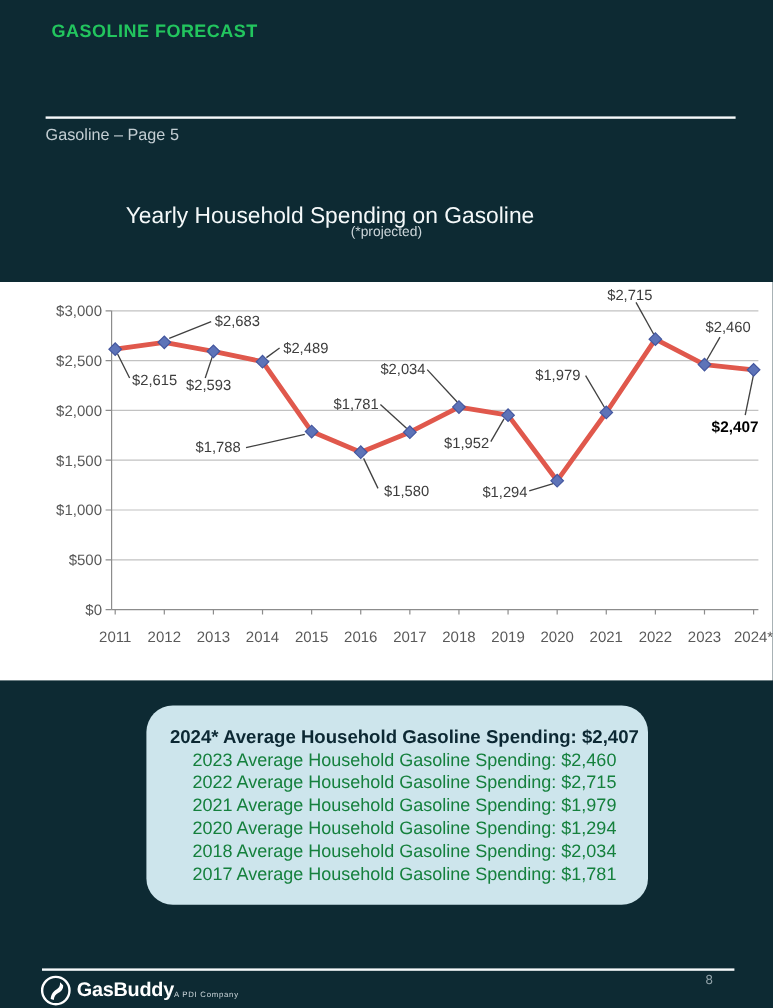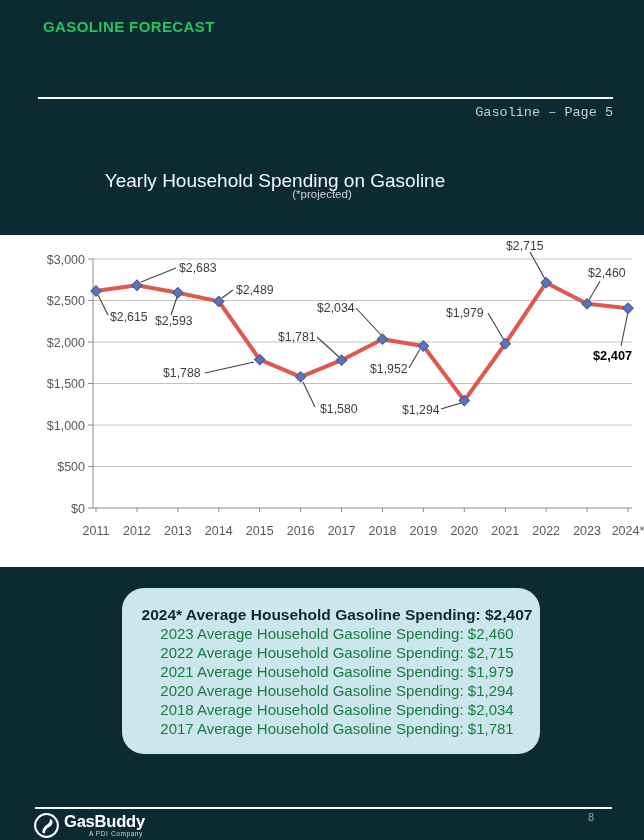--- a/index.html
+++ b/index.html
@@ -23,21 +23,21 @@
   .page-title{
     position:absolute;left:42px;top:52px;margin:0;
     color:#eef4f5;font-size:28px;font-weight:400;letter-spacing:.2px;
   }
   .header-rule{
     position:absolute;left:38px;top:97px;width:575px;height:2px;
     background:#f5f9fa;
   }
   .page-note{
     position:absolute;top:105px;left:38px;width:575px;
-    text-align:right;color:#c3ced3;font-size:13.5px;font-family:Liberation Mono, monospace;
+    color:#c3ced3;font-size:13.5px;
   }
   
   .chart-title{
     position:absolute;left:0;top:170px;width:550px;text-align:center;
     color:#f4f8f9;font-size:19px;font-weight:400;
   }
   .chart-subtitle{
     position:absolute;left:0;top:188px;width:644px;text-align:center;
     color:#ccd6da;font-size:11.5px;
   }
@@ -59,21 +59,21 @@
   .summary-card .line.bold{
     font-weight:700;color:#0c2833;font-size:15.5px;
   }
   
   .footer-rule{
     position:absolute;left:35px;top:807px;width:577px;height:2px;background:#f5f9fa;
   }
   .brand{
     position:absolute;left:33px;top:812px;display:flex;align-items:center;gap:4px;
   }
-  .brand-text{display:flex;flex-direction:column;align-items:center;}
+  .brand-text{display:flex;flex-direction:row;align-items:center;}
   .brand-name{color:#ffffff;font-size:16.5px;font-weight:700;letter-spacing:-.2px;line-height:17px;}
   .brand-sub{color:#cfd9dd;font-size:6.5px;letter-spacing:.6px;line-height:8px;align-self:flex-end;padding-right:2px;}
   .page-number{
     position:absolute;left:588px;top:811px;color:#93a4ab;font-size:11px;
   }
 </style>
 </head>
 <body>
 
 <div class="page">

